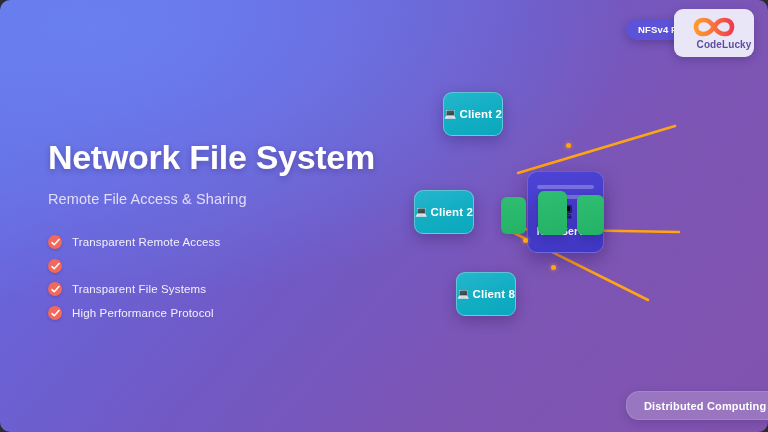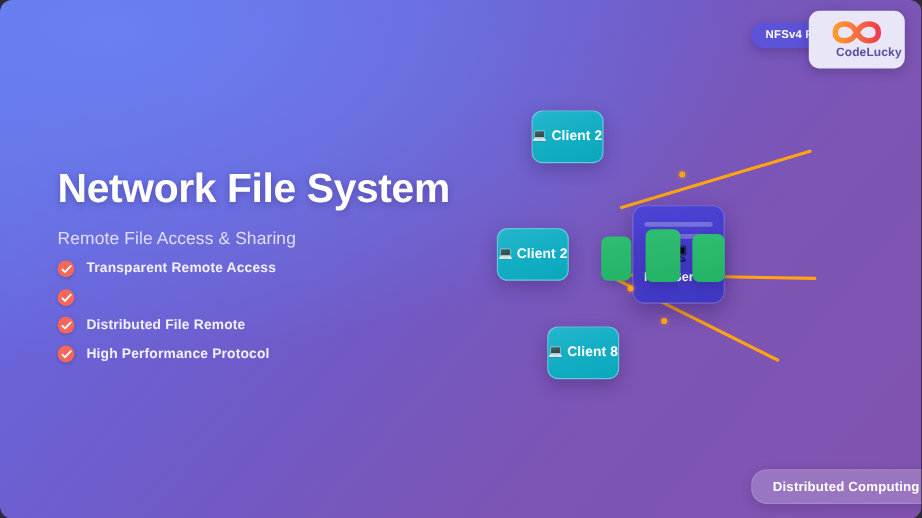--- a/index.html
+++ b/index.html
@@ -39,22 +39,21 @@
     white-space: nowrap;
   }
   .subhead {
     margin-top: 15px;
     font-size: 14.5px;
     color: #e2ddf6;
     letter-spacing: 0.1px;
     font-weight: normal;
   }
   .feature-list {
-    margin-top: 6px;
-    font-weight: bold;
+    margin-top: 24px;
   }
   .feature-row {
     display: flex;
     align-items: center;
     height: 23.5px;
     margin-bottom: 0px;
   }
   .check-badge {
     width: 14px;
     height: 14px;
@@ -258,21 +257,21 @@
             </svg>
         </span>
       </div>
 
       <div class="feature-row">
         <span class="check-badge">
           <svg width="9" height="9" viewBox="0 0 9 9">
               <path d="M1 4.6 L3.2 6.7 L8 1.6" fill="none" stroke="#ffffff" stroke-width="1.5" stroke-linecap="round" stroke-linejoin="round"></path>
             </svg>
         </span>
-        <span class="feature-text">Distributed File Remote</span>
+        <span class="feature-text">Transparent File Systems</span>
       </div>
 
       <div class="feature-row">
         <span class="check-badge">
           <svg width="9" height="9" viewBox="0 0 9 9">
               <path d="M1 4.6 L3.2 6.7 L8 1.6" fill="none" stroke="#ffffff" stroke-width="1.5" stroke-linecap="round" stroke-linejoin="round"></path>
             </svg>
         </span>
         <span class="feature-text">High Performance Protocol</span>
       </div>

